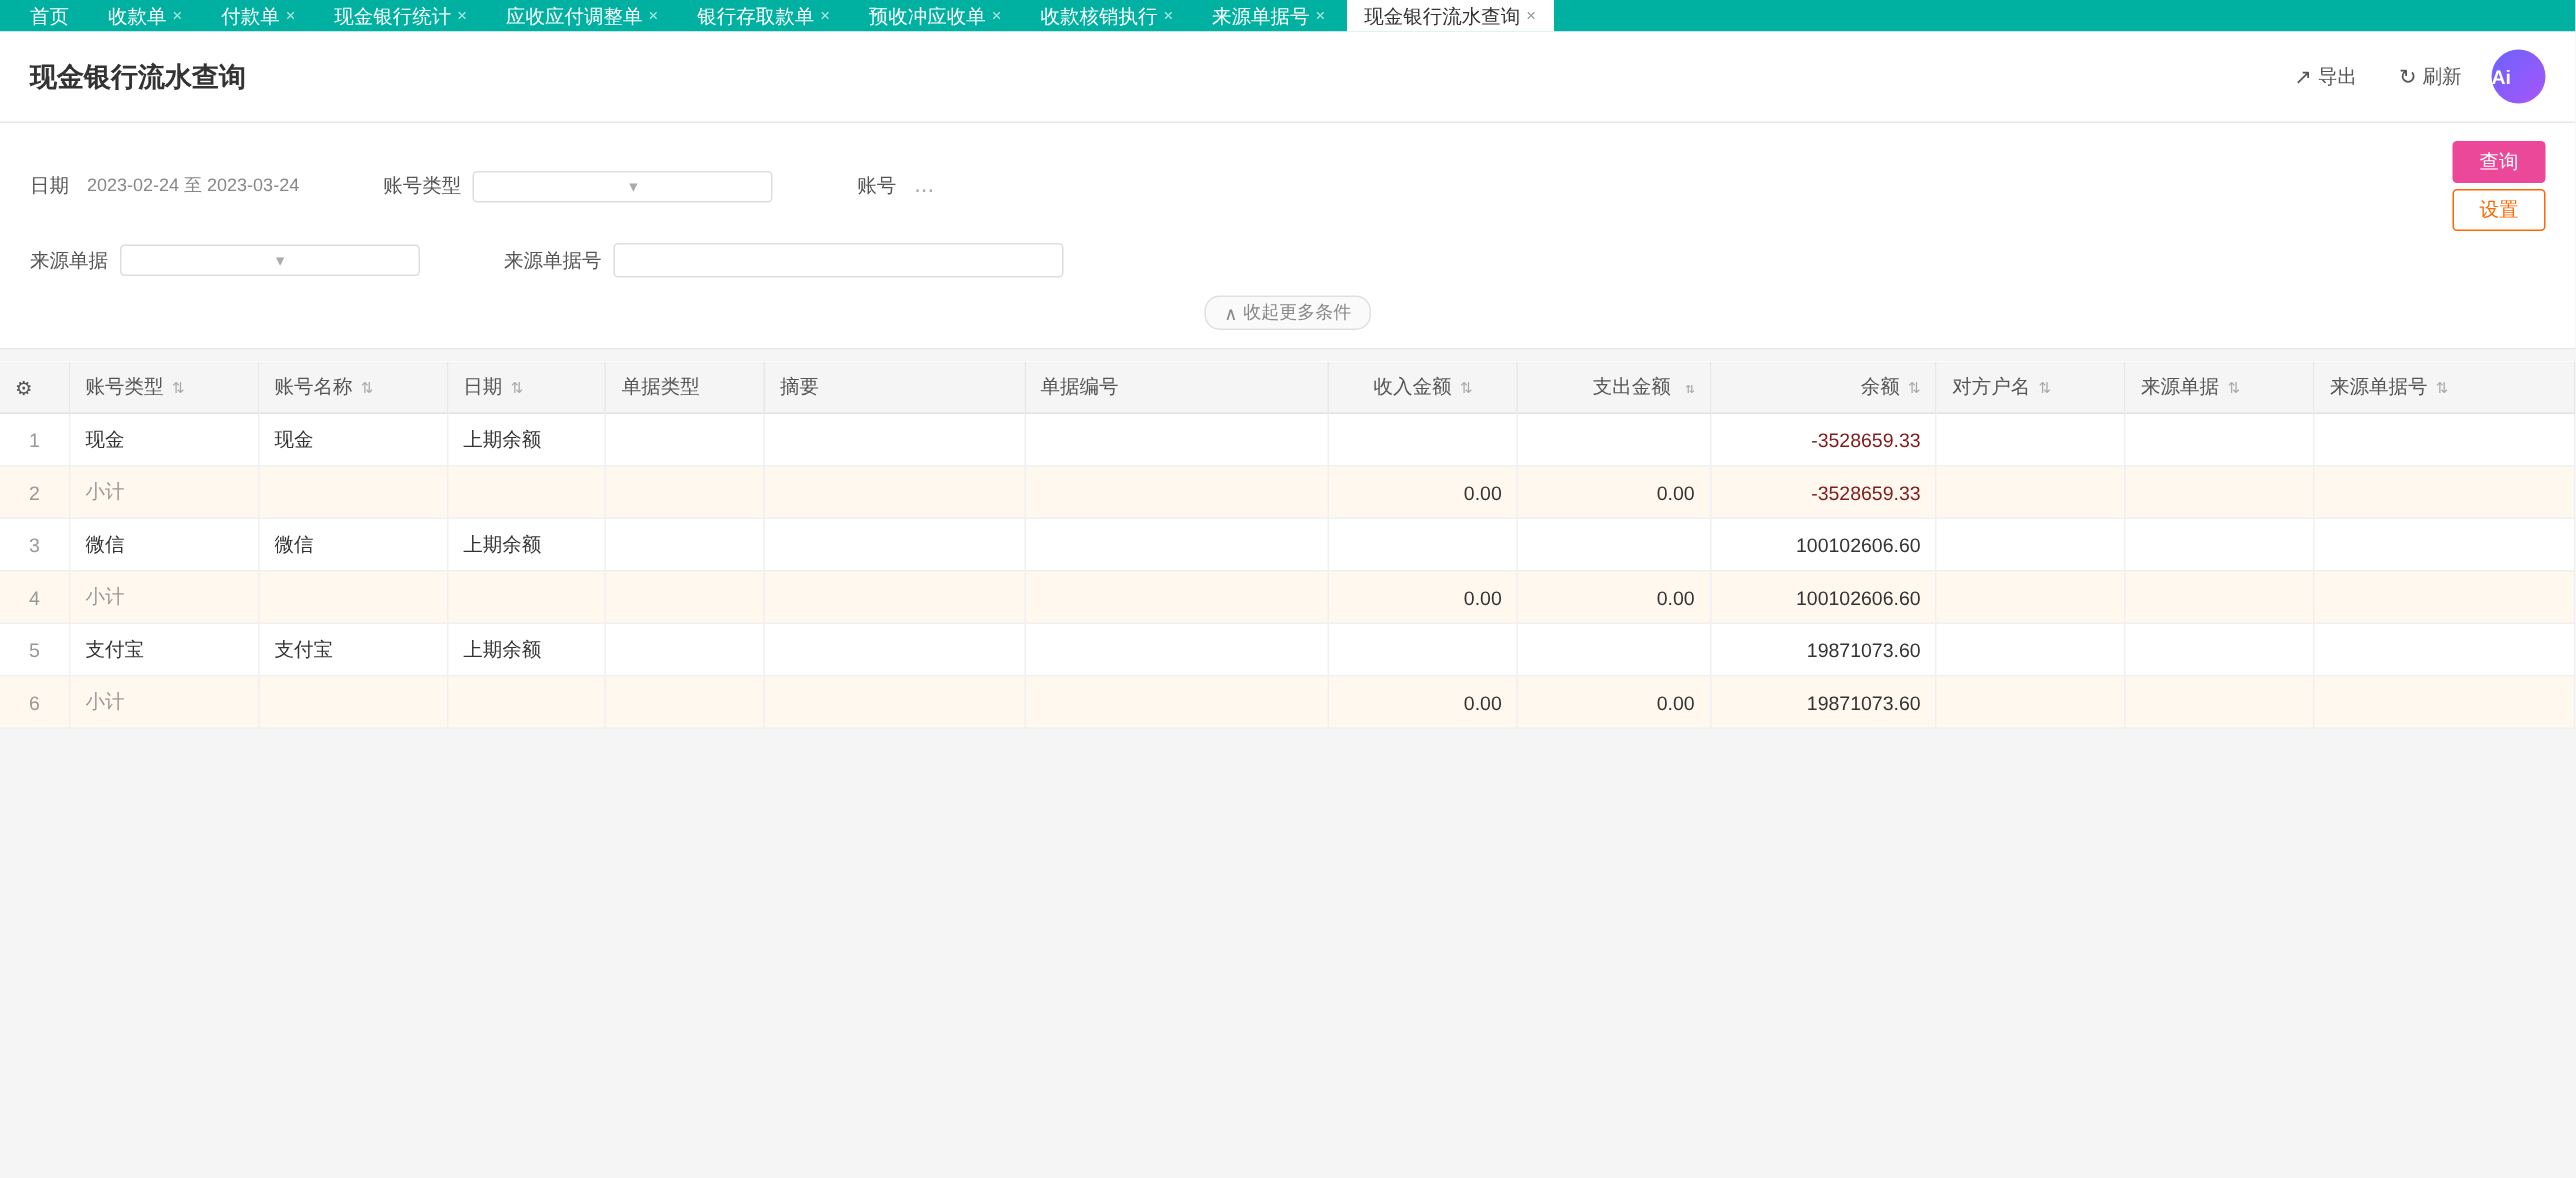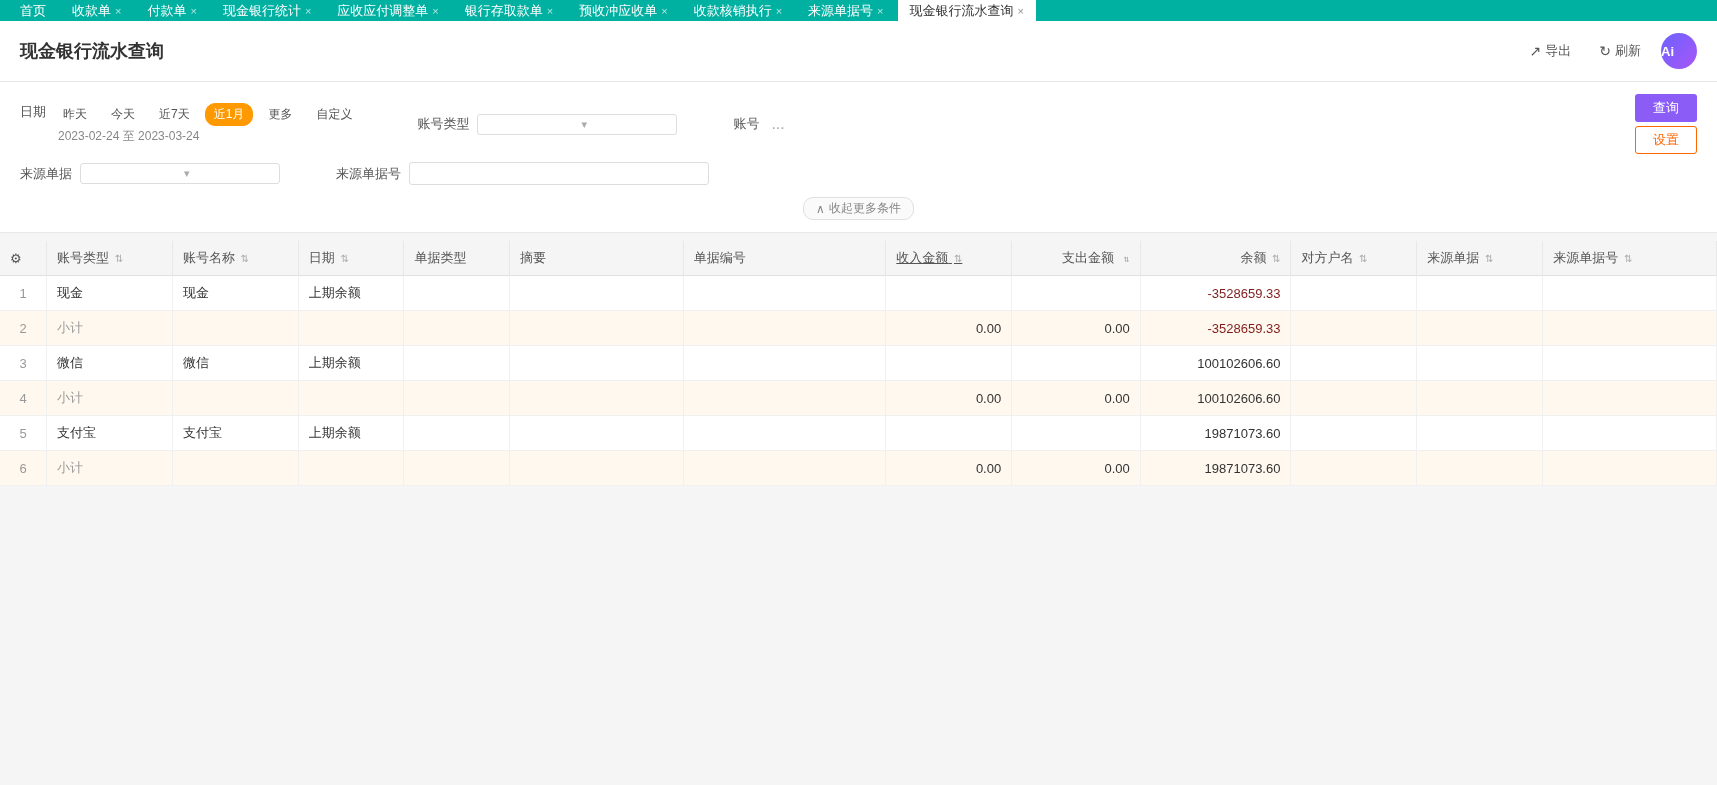--- a/index.html
+++ b/index.html
@@ -137,21 +137,21 @@
       outline: none;
       font-size: 13px;
     }
     .dots-btn {
       color: #aaa;
       cursor: pointer;
       font-size: 16px;
       padding: 0 4px;
     }
     .query-btn {
-      background: #8b5cf6;
+      background: #ec4899;
       color: #fff;
       border: none;
       padding: 5px 18px;
       border-radius: 3px;
       cursor: pointer;
       font-size: 13px;
     }
     .setting-btn {
       background: #fff;
       color: #ff6600;
@@ -278,28 +278,20 @@
     </div>
   </div>
 </div>
 
 <div class="filter-area">
   <div class="filter-row">
 
     <div style="display:flex;align-items:flex-start;gap:8px;">
       <span class="filter-label">日期</span>
       <div style="display:flex;flex-direction:column;gap:2px;">
-        <div class="date-options">
-          <span class="date-btn">昨天</span>
-          <span class="date-btn">今天</span>
-          <span class="date-btn">近7天</span>
-          <span class="date-btn active">近1月</span>
-          <span class="date-btn">更多</span>
-          <span class="date-btn">自定义</span>
-        </div>
         <span class="date-range">2023-02-24 至 2023-03-24</span>
       </div>
     </div>
 
     <div style="display:flex;align-items:center;gap:8px;margin-left:40px;">
       <span class="filter-label">账号类型</span>
       <div class="filter-select">
         <span></span>
         <span class="chevron">▾</span>
       </div>
@@ -359,21 +351,21 @@
         </th>
         <th>
           <span>单据类型</span>
         </th>
         <th style="min-width:120px;">
           <span>摘要</span>
         </th>
         <th style="min-width:140px;">
           <span>单据编号</span>
         </th>
-        <th style="text-align:left;text-decoration:underline;">
+        <th style="text-align:center;">
           <span>收入金额</span>
           <span class="sort-icon">⇅</span>
         </th>
         <th style="text-align:right;font-family:Liberation Mono, monospace;">
           <span>支出金额</span>
           <span class="sort-icon">⇅</span>
         </th>
         <th style="text-align:right;">
           <span>余额</span>
           <span class="sort-icon">⇅</span>

